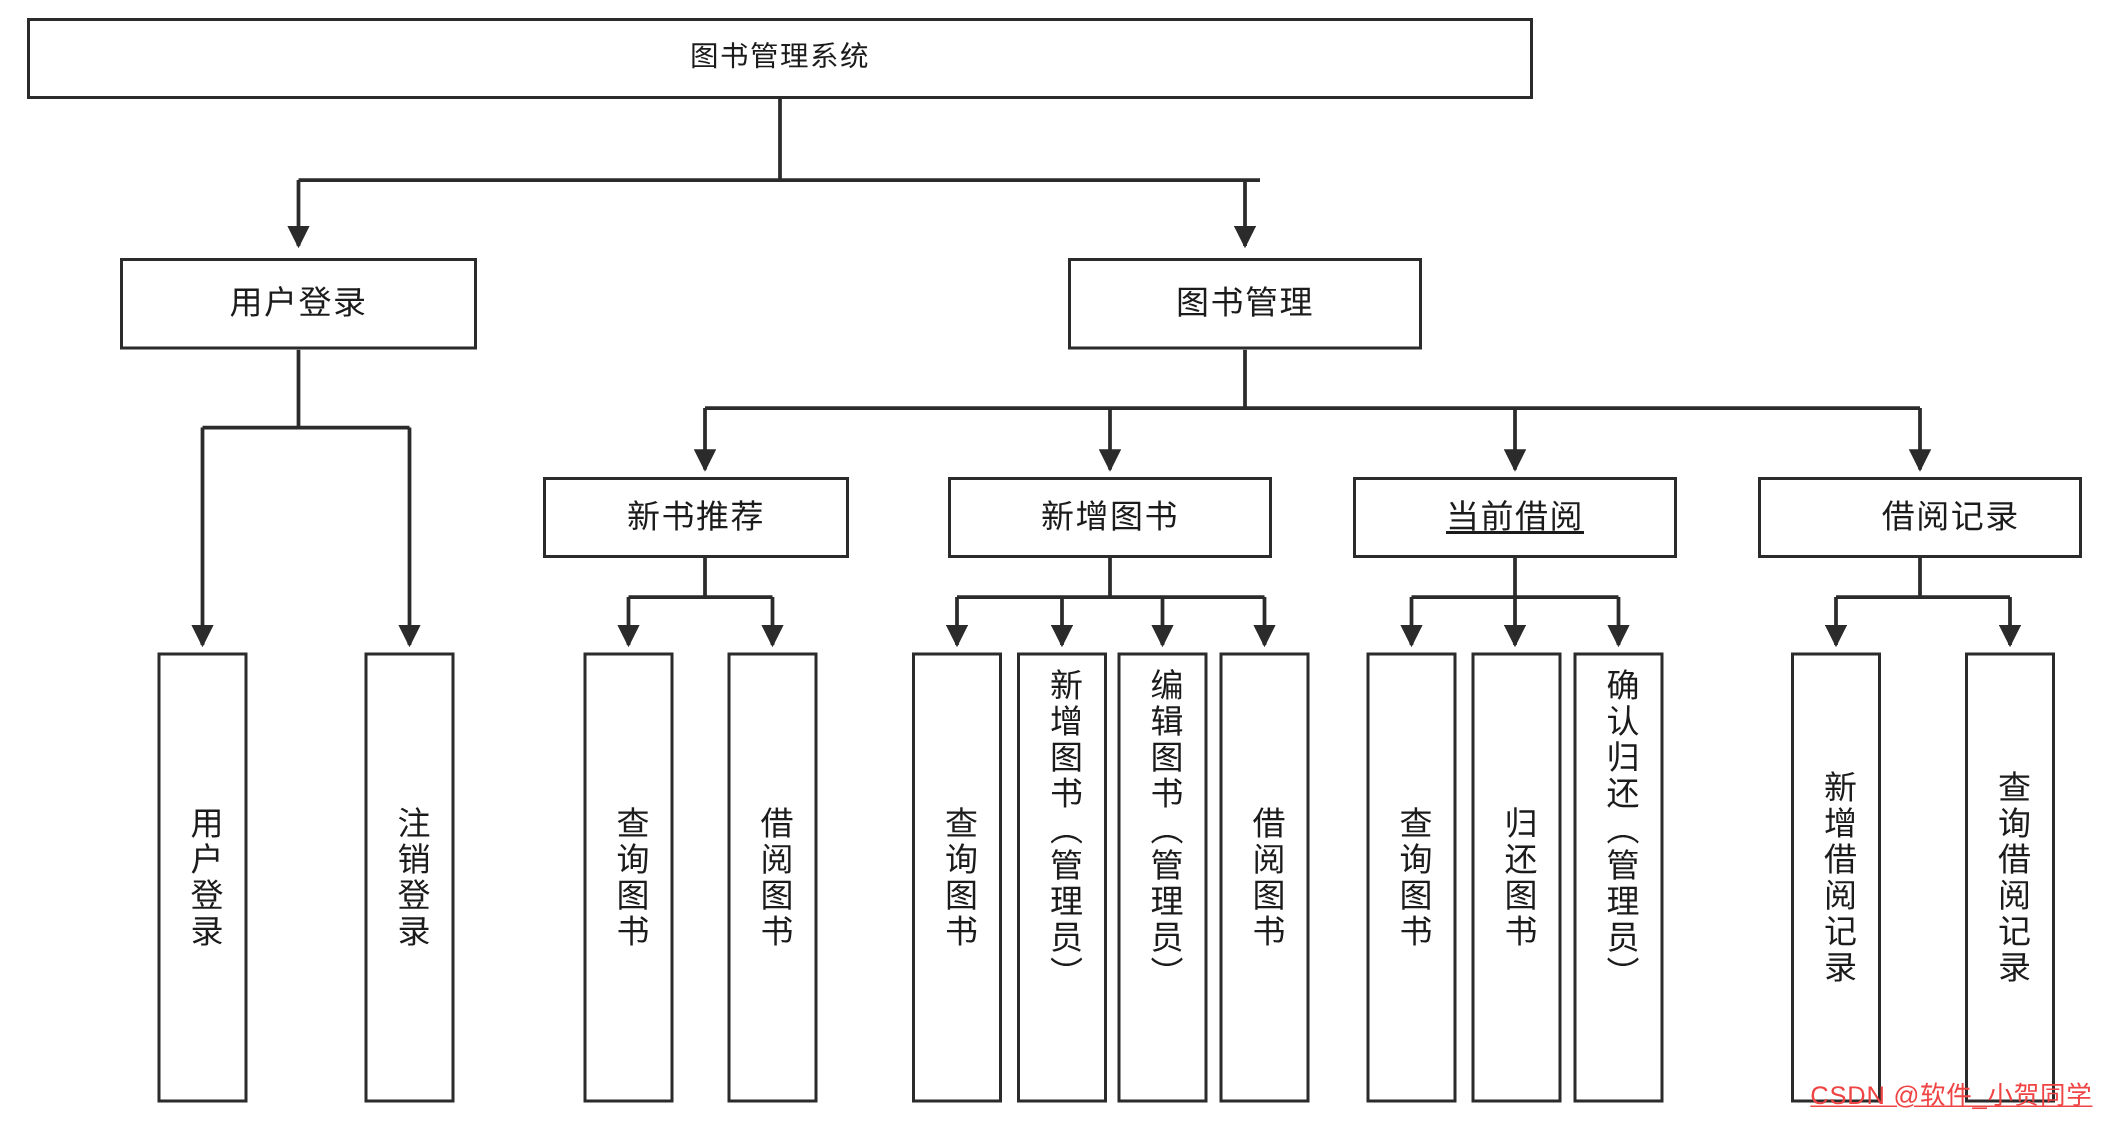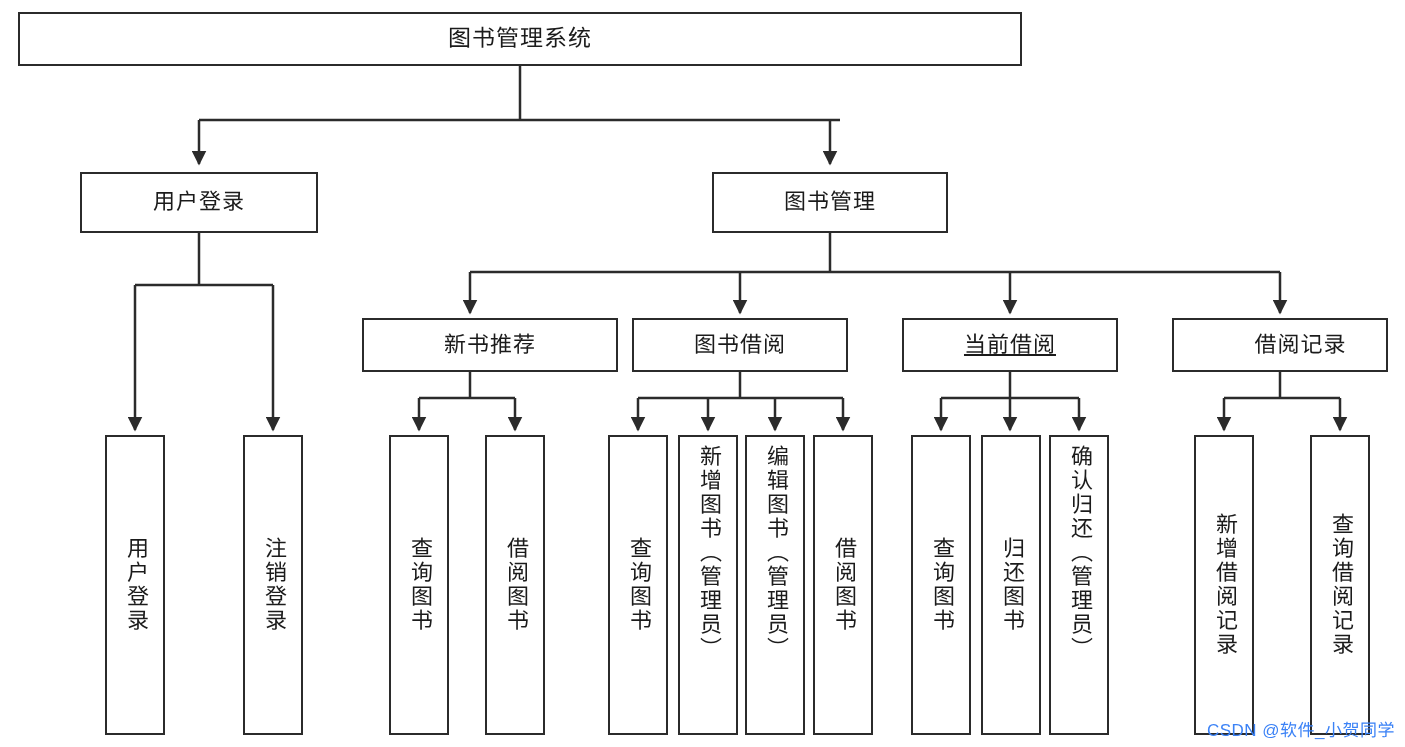--- a/index.html
+++ b/index.html
@@ -52,30 +52,31 @@
     text-orientation: upright;
     font-size: 22px;
     line-height: 1.18;
     letter-spacing: 2px;
     white-space: nowrap;
   }
   .node-v.center-v {
     align-items: center;
     padding-top: 0;
   }
-  #root-node .label { font-size: 23px; }
+  #root-node .label { font-size: 19px; }
   .watermark {
     position: absolute;
     right: 10px;
     bottom: 6px;
     font-size: 17px;
-    color: #3b82f6;
+    color: #ef4444;
     letter-spacing: 0.5px;
     white-space: nowrap;
     user-select: none;
+    text-decoration: underline;
   }
 </style>
 </head>
 <body>
 
 <div id="canvas">
 
   <svg class="edges" viewBox="0 0 1405 747">
     <defs>
       <marker id="arrow" viewBox="0 0 10 10" refX="9" refY="5" markerWidth="6" markerHeight="6" orient="auto-start-reverse">
@@ -133,26 +134,26 @@
   </div>
 
   <div class="node node-h" style="left:80px; top:172px; width:238px; height:61px;">
     <span class="label">用户登录</span>
   </div>
 
   <div class="node node-h" style="left:712px; top:172px; width:236px; height:61px;">
     <span class="label">图书管理</span>
   </div>
 
-  <div class="node node-h" style="left:362px; top:318px; width:256px; height:54px;">
+  <div class="node node-h" style="left:362px; top:318px; width:204px; height:54px;">
     <span class="label">新书推荐</span>
   </div>
 
   <div class="node node-h" style="left:632px; top:318px; width:216px; height:54px;">
-    <span class="label">图书借阅</span>
+    <span class="label">新增图书</span>
   </div>
 
   <div class="node node-h" style="left:902px; top:318px; width:216px; height:54px;text-decoration:underline;">
     <span class="label">当前借阅</span>
   </div>
 
   <div class="node node-h" style="left:1172px; top:318px; width:216px; height:54px;padding-left:41px;">
     <span class="label">借阅记录</span>
   </div>
 

